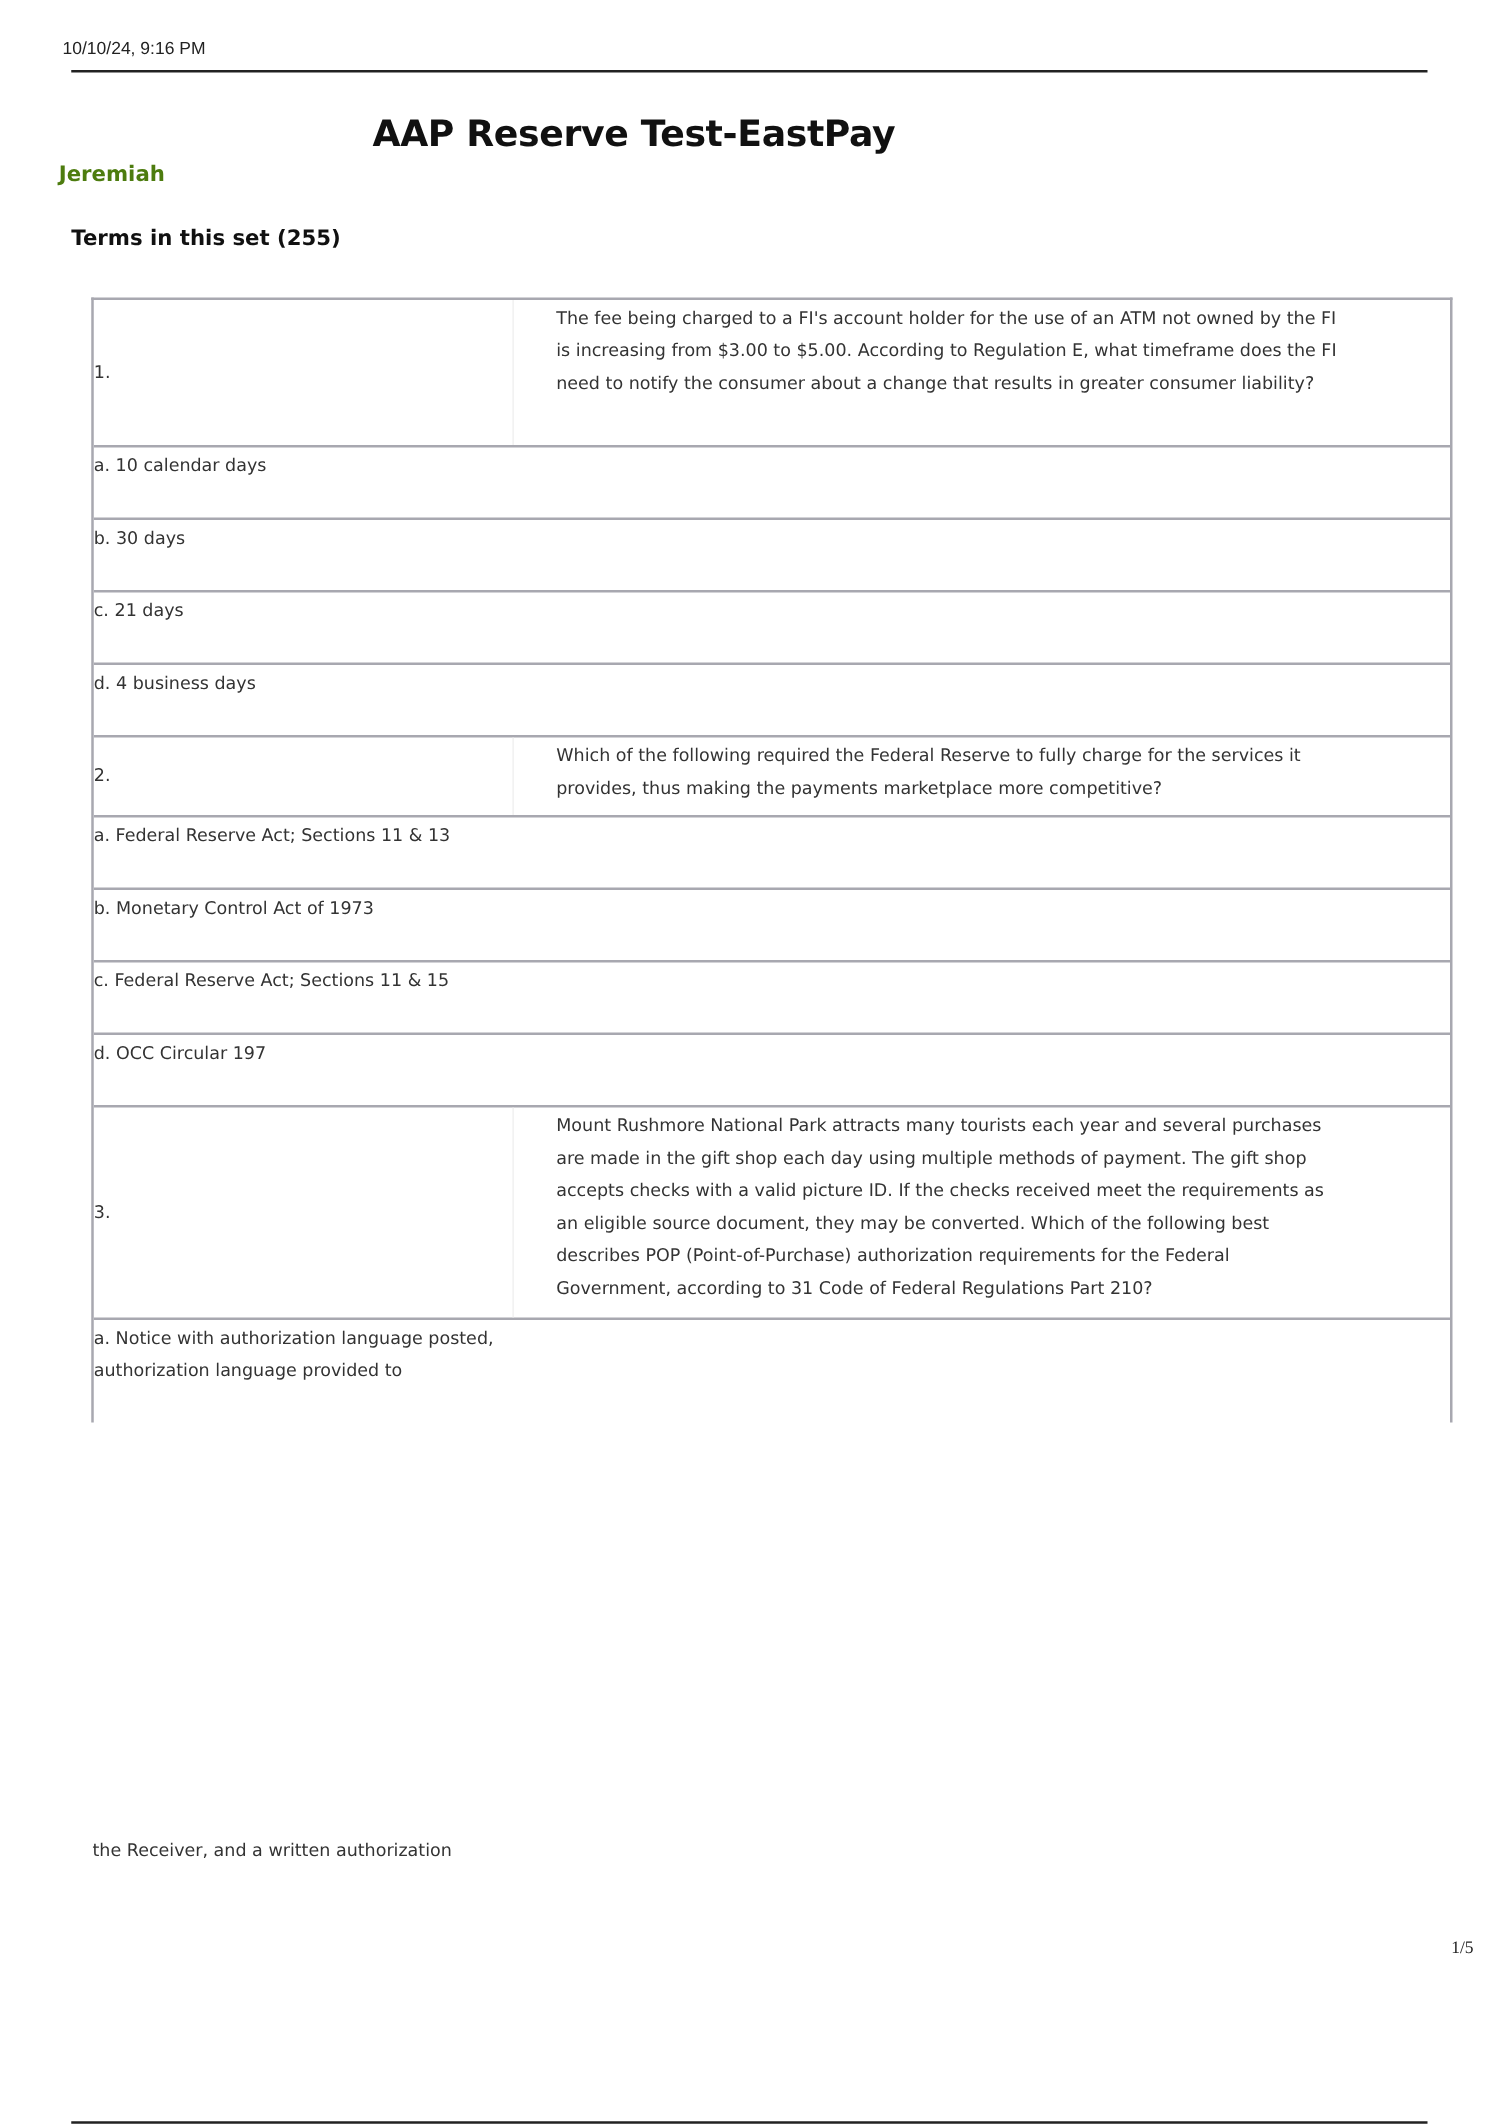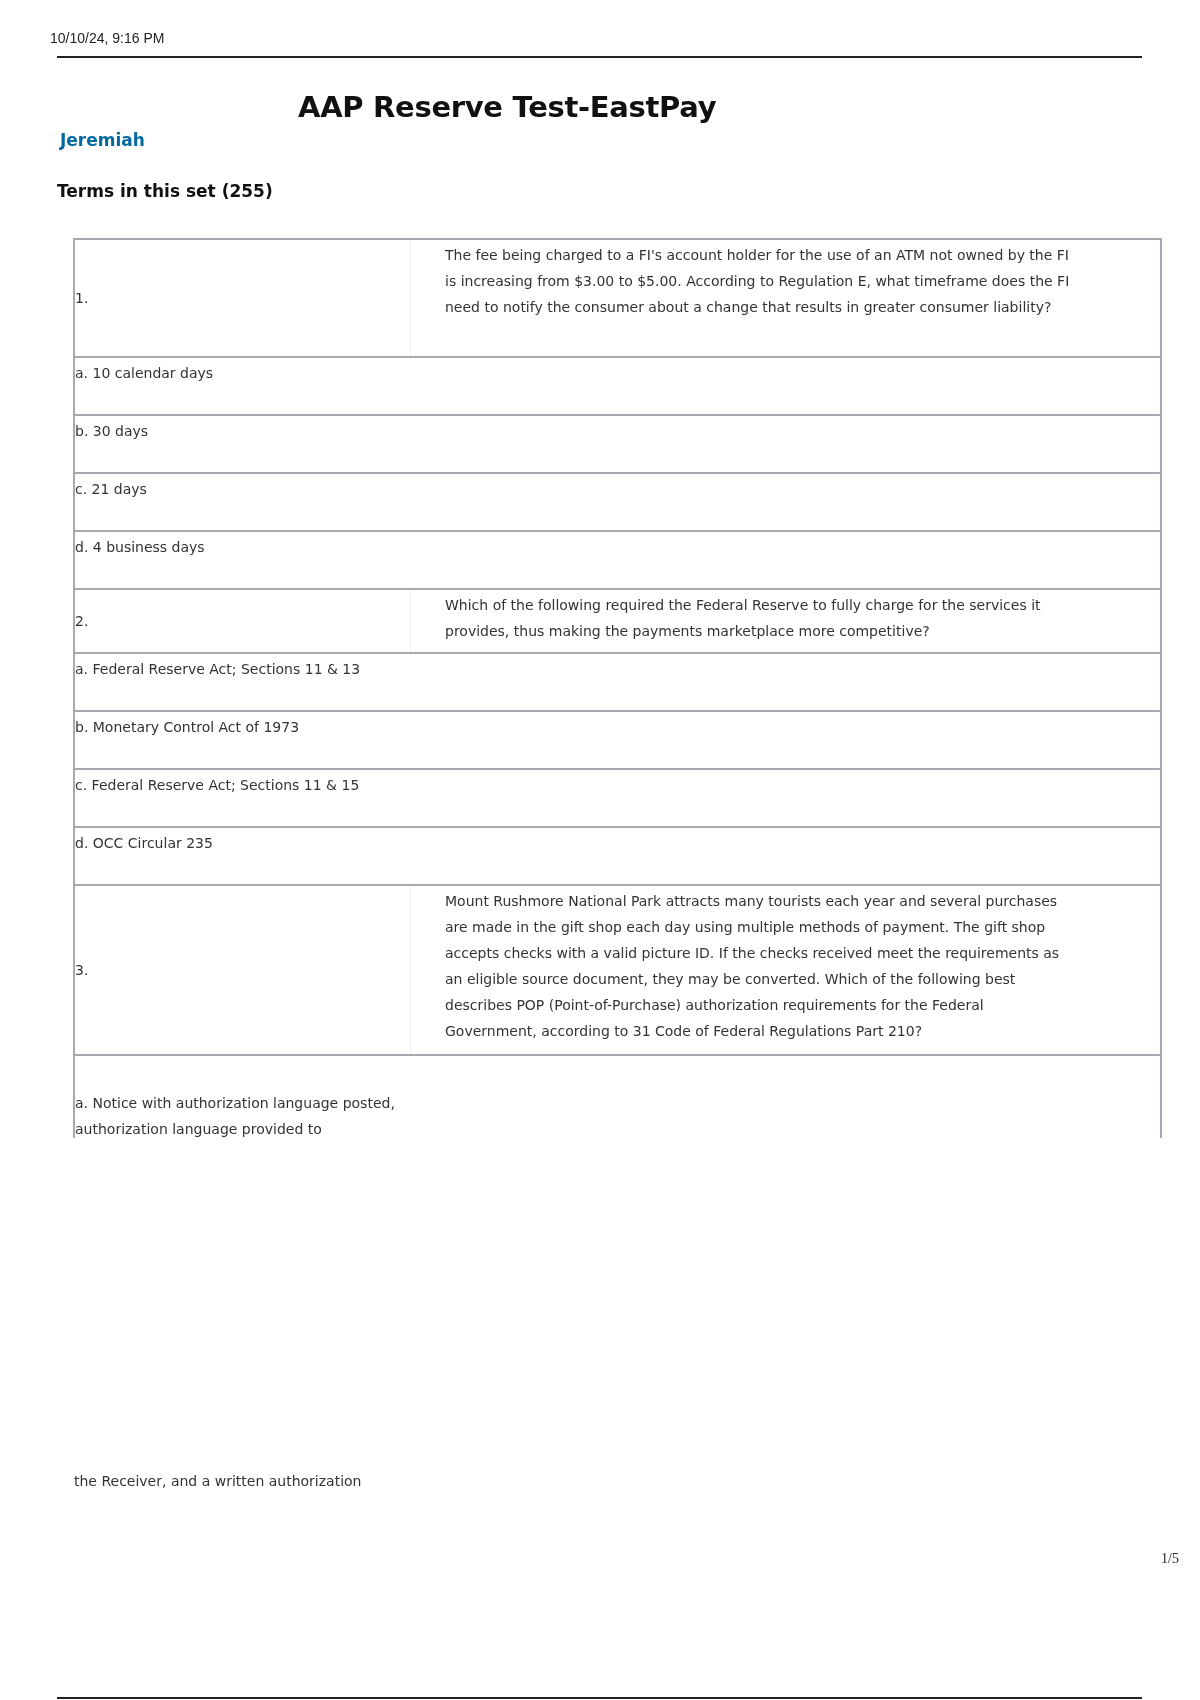--- a/index.html
+++ b/index.html
@@ -41,22 +41,21 @@
       color: #111;
       letter-spacing: -0.3px;
     }
     .author {
       position: absolute;
       left: 47px;
       top: 130px;
       font-family: "DejaVu Sans", sans-serif;
       font-size: 17px;
       font-weight: bold;
-      color: #0369a1;
-      margin-left: 13px;
+      color: #4d7c0f;
     }
     .terms-count {
       position: absolute;
       left: 57px;
       top: 181px;
       font-family: "DejaVu Sans", sans-serif;
       font-size: 17px;
       font-weight: bold;
       color: #111;
     }
@@ -96,21 +95,20 @@
     }
     .row.option .opt {
       padding-top: 2px;
     }
     .row.option.tall {
       height: 90px;
       border-bottom: none;
     }
     .row.option.tall .opt {
       width: 330px;
-      margin-top: 32px;
     }
     .page-continuation {
       position: absolute;
       left: 74px;
       top: 1473px;
       font-size: 14px;
       color: #333;
     }
     .page-number {
       position: absolute;
@@ -157,21 +155,21 @@
   <div class="row option">
       <div class="opt">a. Federal Reserve Act; Sections 11 &amp; 13</div>
     </div>
   <div class="row option">
       <div class="opt">b. Monetary Control Act of 1973</div>
     </div>
   <div class="row option">
       <div class="opt">c. Federal Reserve Act; Sections 11 &amp; 15</div>
     </div>
   <div class="row option">
-      <div class="opt">d. OCC Circular 235</div>
+      <div class="opt">d. OCC Circular 197</div>
     </div>
 
   <div class="row question" style="height:170px;">
     <div class="num">3.</div>
     <div class="qtext">Mount Rushmore National Park attracts many tourists each year and several purchases are made in the gift shop each day using multiple methods of payment. The gift shop accepts checks with a valid picture ID. If the checks received meet the requirements as an eligible source document, they may be converted. Which of the following best describes POP (Point-of-Purchase) authorization requirements for the Federal Government, according to 31 Code of Federal Regulations Part 210?</div>
   </div>
   <div class="row option tall">
       <div class="opt">a. Notice with authorization language posted, authorization language provided to</div>
     </div>
 </div>

